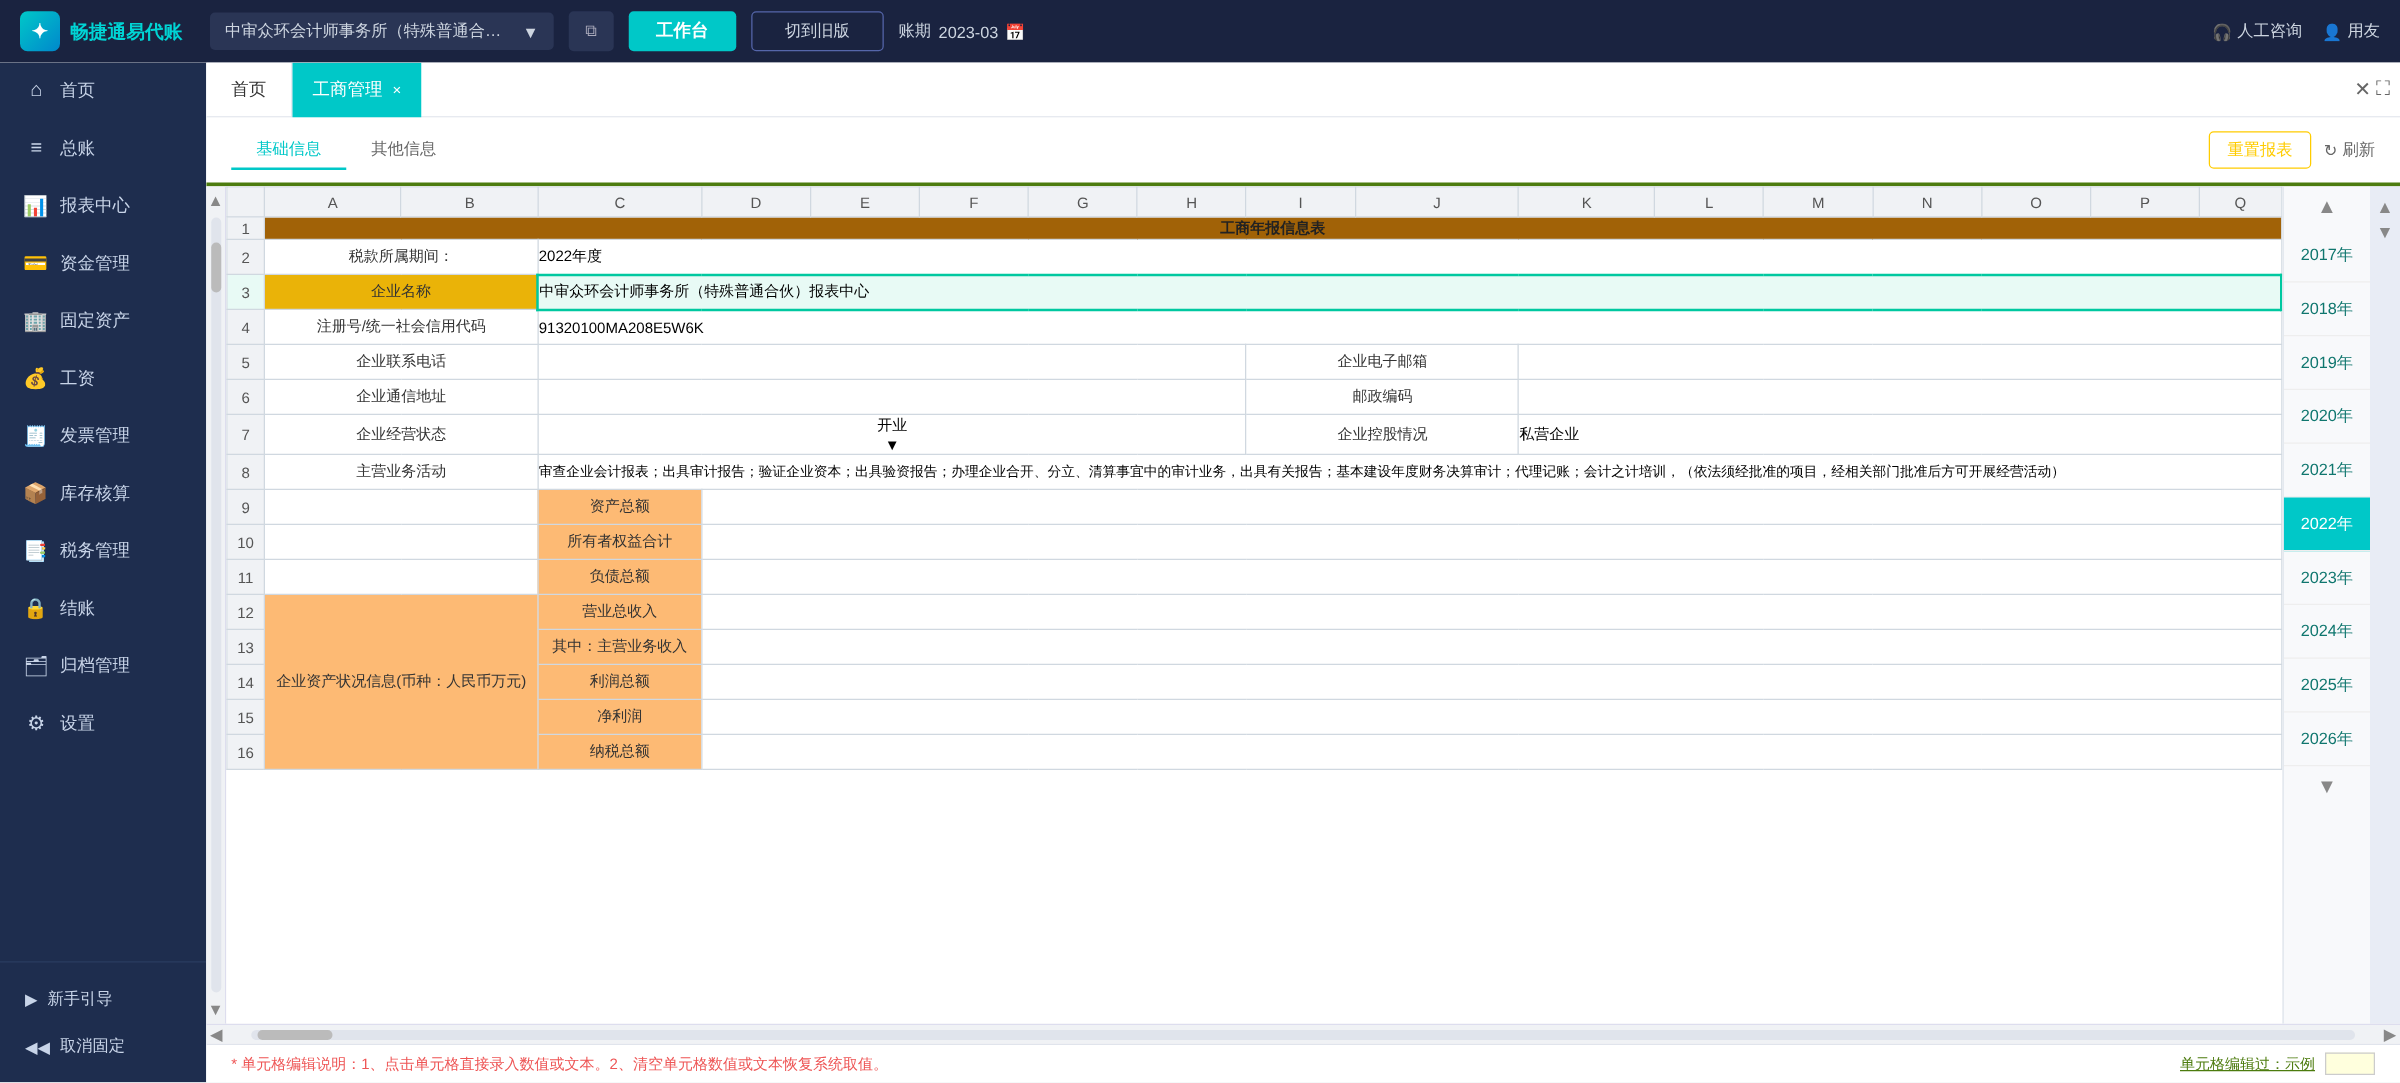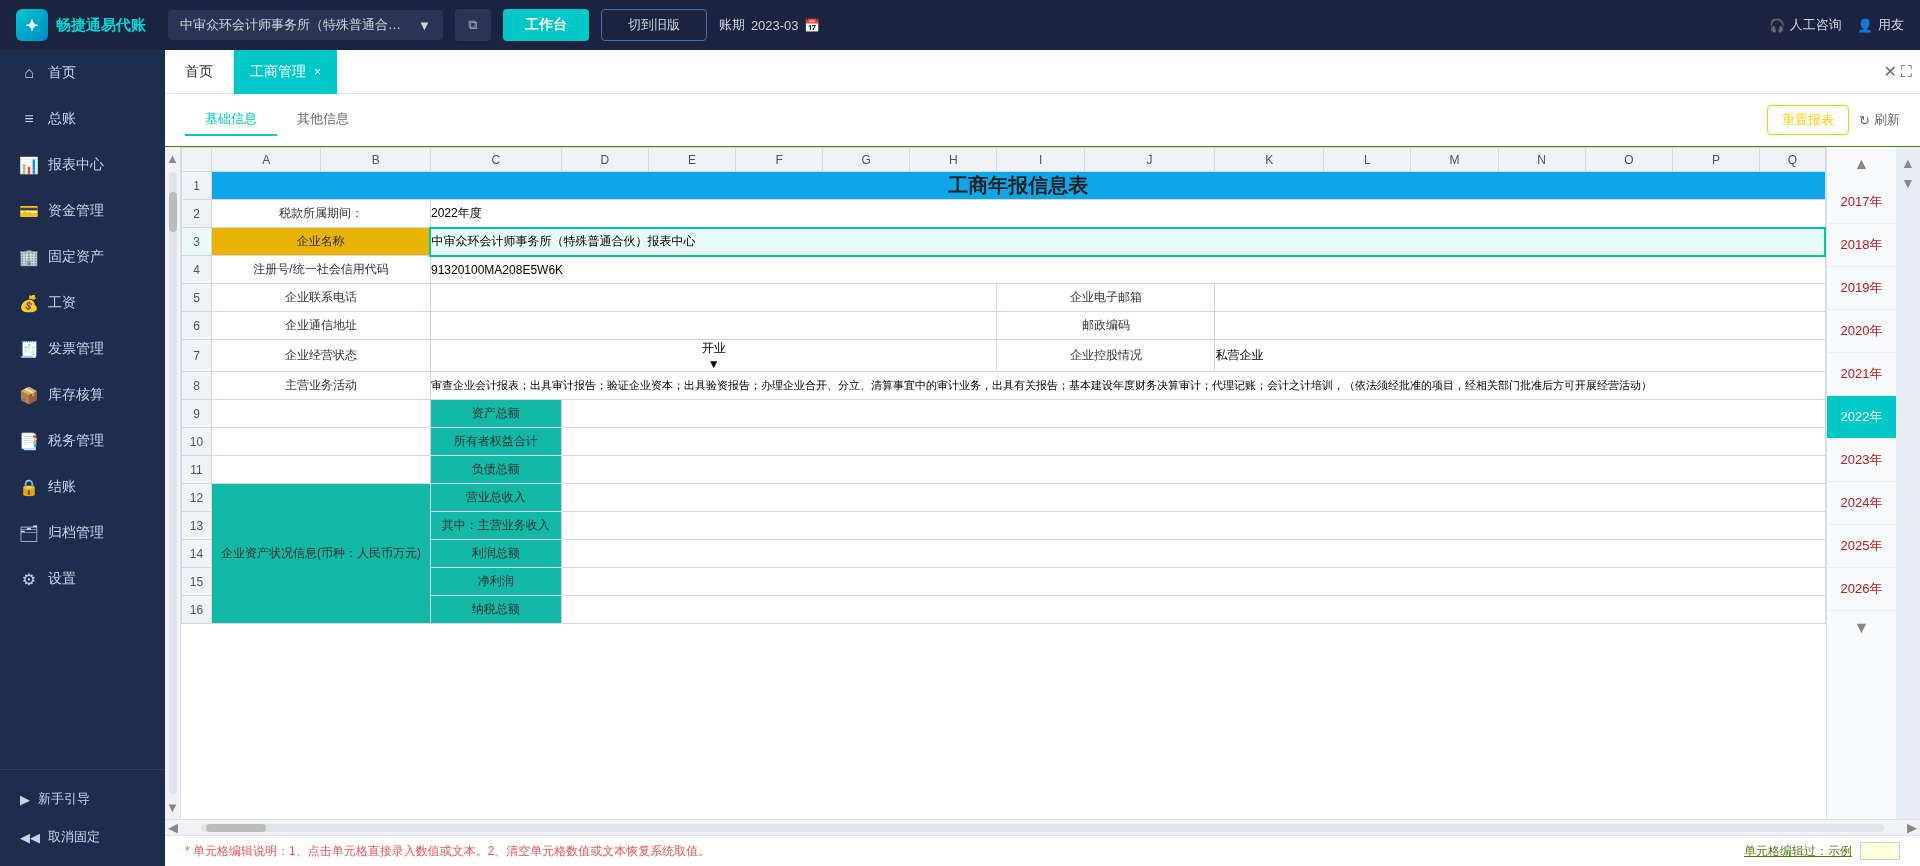--- a/index.html
+++ b/index.html
@@ -33,49 +33,49 @@
     
     .content { flex: 1; display: flex; flex-direction: column; background: #f0f2f5; overflow: hidden; }
 
     
     .tab-bar { background: white; display: flex; align-items: center; padding: 0 0 0 0; height: 44px; border-bottom: 1px solid #e0e4ec; flex-shrink: 0; }
     .tab-home { padding: 0 20px; height: 44px; display: flex; align-items: center; color: #333; font-size: 14px; cursor: pointer; border-right: 1px solid #e0e4ec; }
     .tab-active { background: #00c8c8; color: white; padding: 0 16px; height: 44px; display: flex; align-items: center; gap: 8px; font-size: 14px; }
     .tab-close { cursor: pointer; font-size: 12px; }
 
     
-    .page-controls { padding: 10px 20px; background: white; display: flex; align-items: center; justify-content: space-between; border-bottom: 1px solid #4d7c0f; flex-shrink: 0; }
+    .page-controls { padding: 10px 20px; background: white; display: flex; align-items: center; justify-content: space-between; border-bottom: 3px solid #4d7c0f; flex-shrink: 0; }
     .page-tabs { display: flex; gap: 0; border-bottom: none; }
     .page-tab { padding: 6px 20px; cursor: pointer; font-size: 13px; color: #666; border-bottom: 2px solid transparent; }
     .page-tab.active { color: #00c8c8; border-bottom: 2px solid #00c8c8; }
     .page-actions { display: flex; gap: 10px; align-items: center; }
     .reset-btn { border: 1px solid #ffcc00; color: #ffcc00; background: white; padding: 5px 14px; border-radius: 4px; cursor: pointer; font-size: 13px; }
     .refresh-btn { color: #666; cursor: pointer; font-size: 13px; display: flex; align-items: center; gap: 4px; }
 
     
     .sheet-area { flex: 1; display: flex; overflow: hidden; position: relative; }
     .sheet-main { flex: 1; overflow: auto; background: white; }
 
     
     .sheet-table { border-collapse: collapse; font-size: 12px; min-width: 100%; }
     .sheet-table th, .sheet-table td { border: 1px solid #d0d8e0; padding: 0; }
     .col-header { background: #f0f2f5; text-align: center; height: 24px; font-weight: normal; color: #555; min-width: 60px; padding: 0 4px; }
     .col-header.col-a { min-width: 30px; }
     .row-num { background: #f0f2f5; text-align: center; width: 30px; min-width: 30px; color: #555; vertical-align: middle; padding: 2px 4px; }
     .cell { padding: 3px 6px; vertical-align: middle; white-space: nowrap; height: 28px; }
     .cell-label { text-align: center; color: #333; }
-    .cell-merged-title { text-align: center; font-size: 20px; font-weight: bold; color: #222; padding: 8px; background: #0ea5e9; }
+    .cell-merged-title { text-align: center; font-size: 12px; font-weight: bold; color: #222; padding: 8px; background: #a16207; }
     .cell-green-border { border: 2px solid #00c8a0 !important; }
     .row-highlighted { background: #e8faf5; }
     .cell-dropdown { display: flex; align-items: center; justify-content: space-between; flex-direction: column; }
-    .section-label { background: #14b8a6; text-align: center; color: #333; font-size: 12px; }
+    .section-label { background: #fdba74; text-align: center; color: #333; font-size: 12px; }
 
     
     .year-sidebar { width: 70px; background: #f8f9fb; border-left: 1px solid #dde3ec; display: flex; flex-direction: column; overflow-y: auto; flex-shrink: 0; }
-    .year-item { padding: 12px 0; text-align: center; cursor: pointer; font-size: 13px; color: #b91c1c; border-bottom: 1px solid #eee; }
+    .year-item { padding: 12px 0; text-align: center; cursor: pointer; font-size: 13px; color: #0f766e; border-bottom: 1px solid #eee; }
     .year-item.active { background: #00c8c8; color: white; }
     .year-nav { padding: 8px 0; text-align: center; cursor: pointer; color: #888; font-size: 16px; }
 
     
     .collapse-sidebar { width: 24px; background: #e8ecf5; display: flex; flex-direction: column; align-items: center; justify-content: flex-start; padding-top: 8px; gap: 4px; cursor: pointer; flex-shrink: 0; }
     .collapse-btn { color: #888; font-size: 14px; }
 
     
     .sheet-scroll-h { height: 16px; background: #f0f2f5; border-top: 1px solid #dde; display: flex; align-items: center; flex-shrink: 0; }
     .scroll-track { flex: 1; height: 8px; background: #e0e4ec; border-radius: 4px; margin: 0 20px; position: relative; }

